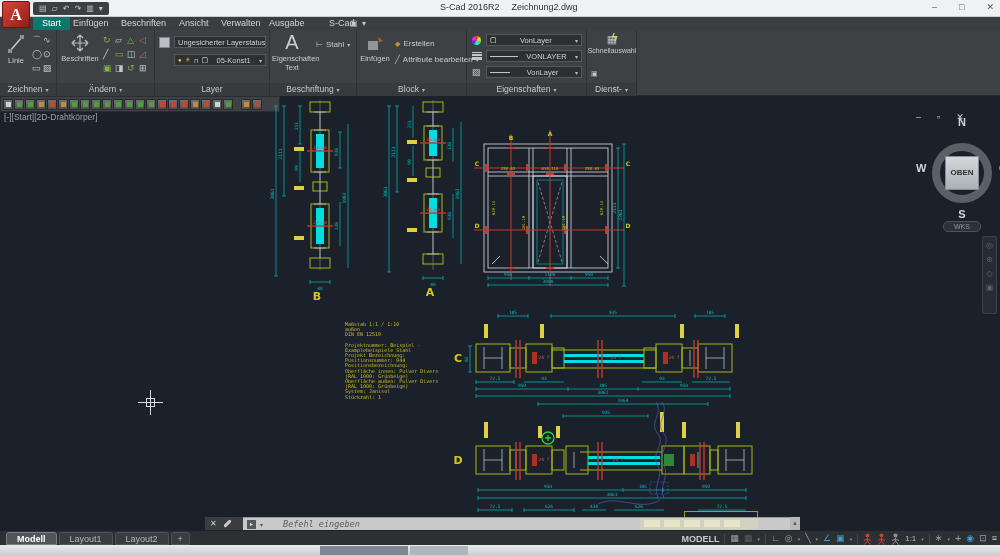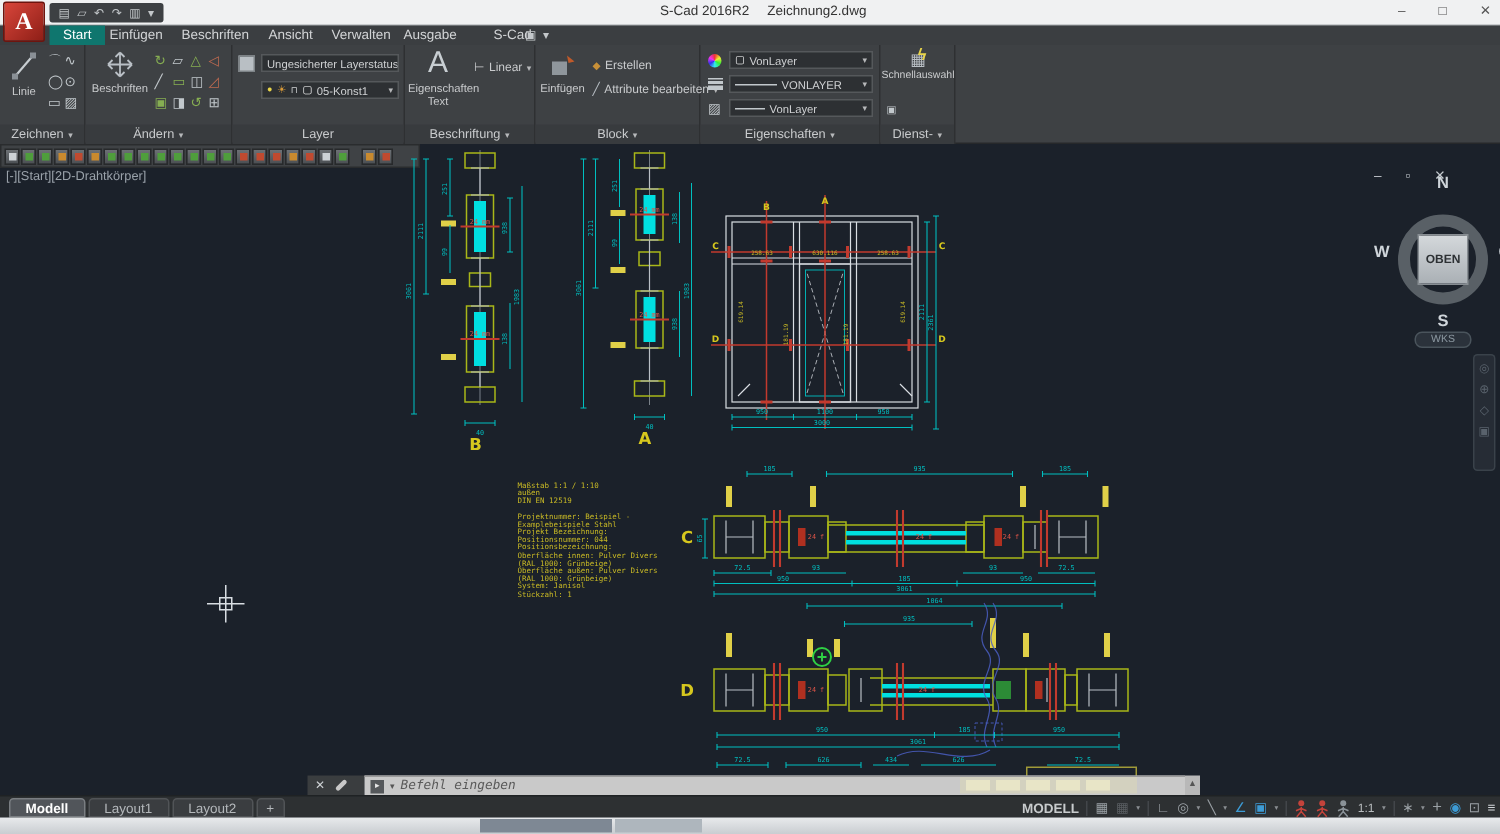--- a/index.html
+++ b/index.html
@@ -24,21 +24,21 @@
   
   .ribbon { position:absolute; left:0; top:30px; width:1000px; height:66px; background:#3e4144; border-bottom:1px solid #26282a; }
   .panel { position:absolute; top:0; height:66px; border-right:1px solid #2e3032; }
   .plabel { position:absolute; left:0; bottom:0; width:100%; height:13px; color:#c9cbcd; font-size:8.5px; text-align:center; line-height:13px; background:#383b3e; white-space:nowrap; overflow:hidden; }
   .plabel .dd { margin-left:3px; }
   .dd { color:#b6b8ba; font-size:6px; }
   .bigbtn { position:absolute; display:flex; flex-direction:column; align-items:center; gap:1px; color:#c9cbcd; font-size:7.5px; text-align:center; }
   .mini { color:#c2c8cc; font-size:9px; line-height:12px; }
   .mini.g { color:#86ae52; } .mini.r { color:#bf6a50; }
   .rowico { display:flex; align-items:center; gap:3px; color:#c9cbcd; font-size:8px; white-space:nowrap; }
-  .ddbox { display:flex; align-items:center; gap:3px; background:#2d3033; border:1px solid #55585b; color:#cfd1d3; font-size:7.5px; padding:0 3px; height:12px; white-space:nowrap; overflow:hidden; }
+  .ddbox { display:flex; align-items:center; gap:3px; background:#2d3033; border:1px solid #55585b; color:#cfd1d3; font-size:7.5px; padding:0 3px; height:12px; white-space:nowrap; overflow:hidden;text-align:center; }
   .ddbox .grow { flex:1; }
   .colorwheel { width:9px; height:9px; border-radius:50%; background:conic-gradient(#e33,#ee3,#3e3,#3ee,#33e,#e3e,#e33); }
   .lwico { display:flex; flex-direction:column; gap:1px; } .lwico i { display:block; width:10px; background:#c2c8cc; }
   .dashline { display:inline-block; height:1px; background:#c2c8cc; }
   .clip { width:13px; height:15px; background:#b9bfc4; border:1px solid #7e8488; border-radius:1px; position:relative; }
   .clip:before { content:""; position:absolute; left:3px; top:-3px; width:5px; height:3px; background:#8f969b; }
 
   
   .tbar { position:absolute; left:0; top:0; width:280px; height:16px; background:#3f4245; border:1px solid #2a2c2e; display:flex; align-items:center; gap:1px; padding:0 2px; }
   .tbtn { width:10px; height:11px; background:linear-gradient(#6d7175,#4b4f53); border:1px solid #27292b; position:relative; }
@@ -97,21 +97,21 @@
   .blst { stroke:#4a5ec2; stroke-width:.6; fill:none; stroke-dasharray:2 1.5; }
   .sw { stroke:#99a1a8; stroke-width:.5; }
 
   
   .cmd-left { position:absolute; left:205px; top:517px; width:38px; height:13px; background:#3a3d3f; display:flex; align-items:center; gap:6px; padding:0 5px; }
   .cmd-left .x { color:#cfd3d6; font-size:8px; }
   .wrench { width:9px; height:3px; background:#c8c8c8; border-radius:2px; transform:rotate(-45deg); }
   .cmd-main { position:absolute; left:243px; top:517px; width:547px; height:13px; background:#c9c9c9; border-top:1px solid #9a9a9a; display:flex; align-items:center; gap:4px; padding:0 4px; }
   .cmd-ico { width:9px; height:9px; background:#55585b; color:#e8e8e8; font-size:6px; text-align:center; line-height:9px; }
   .cmd-dd { color:#555; font-size:6px; }
-  .cmd-text { color:#5a5a5a; font:italic 8.5px "DejaVu Sans Mono", monospace; }
+  .cmd-text { color:#5a5a5a; font:italic 8.5px "DejaVu Sans Mono", monospace;margin-left:16px; }
   .cmd-scroll { position:absolute; left:790px; top:517px; width:10px; height:13px; background:#b8b8b8; color:#555; font-size:6px; text-align:center; line-height:13px; }
   .fade-tb { position:absolute; left:640px; top:518px; width:118px; height:11px; background:rgba(235,230,170,.30); display:flex; gap:4px; align-items:center; padding:0 4px; z-index:6; }
   .fade-tb i { display:block; width:16px; height:7px; background:rgba(250,245,205,.55); }
 
   
   .statusbar { position:absolute; left:0; top:530px; width:1000px; height:15px; background:#2d3032; border-top:1px solid #1f2224; }
   .ltabs { position:absolute; left:6px; top:1px; display:flex; gap:2px; align-items:center; }
   .ltab { height:13px; padding:0 10px; font-size:9px; line-height:13px; color:#b4b8bb; background:#3a3d40; border:1px solid #515457; border-radius:3px 3px 0 0; }
   .ltab.active { background:#51555a; border-color:#7a7e82; color:#fff; font-weight:bold; }
   .ltab.add { padding:0 6px; }
@@ -229,21 +229,21 @@
       <div class="plabel"><span>Layer</span></div>
     </div>
 
     <div class="panel" style="left:270px;width:87px">
       <div class="bigbtn" style="left:4px;top:1px;width:36px">
         <span style="font-size:20px;line-height:22px;color:#c8ced2">A</span>
         <span style="width:40px">Eigenschaften Text</span>
       </div>
       <div class="rowico abs" style="left:46px;top:10px">
         <span>⊢</span>
-        <span>Linear</span>
+        <span>Stahl</span>
         <span class="dd">▾</span>
       </div>
       <div class="plabel"><span>Beschriftung</span><span class="dd">▾</span></div>
     </div>
 
     <div class="panel" style="left:357px;width:110px">
       <div class="bigbtn" style="left:2px;top:3px;width:32px">
         <svg width="20" height="20">
           <rect x="3" y="8" width="10" height="9" fill="#8f969c"></rect>
           <path d="M13,4l5,4l-4,1z" fill="#c05a2a"></path>

